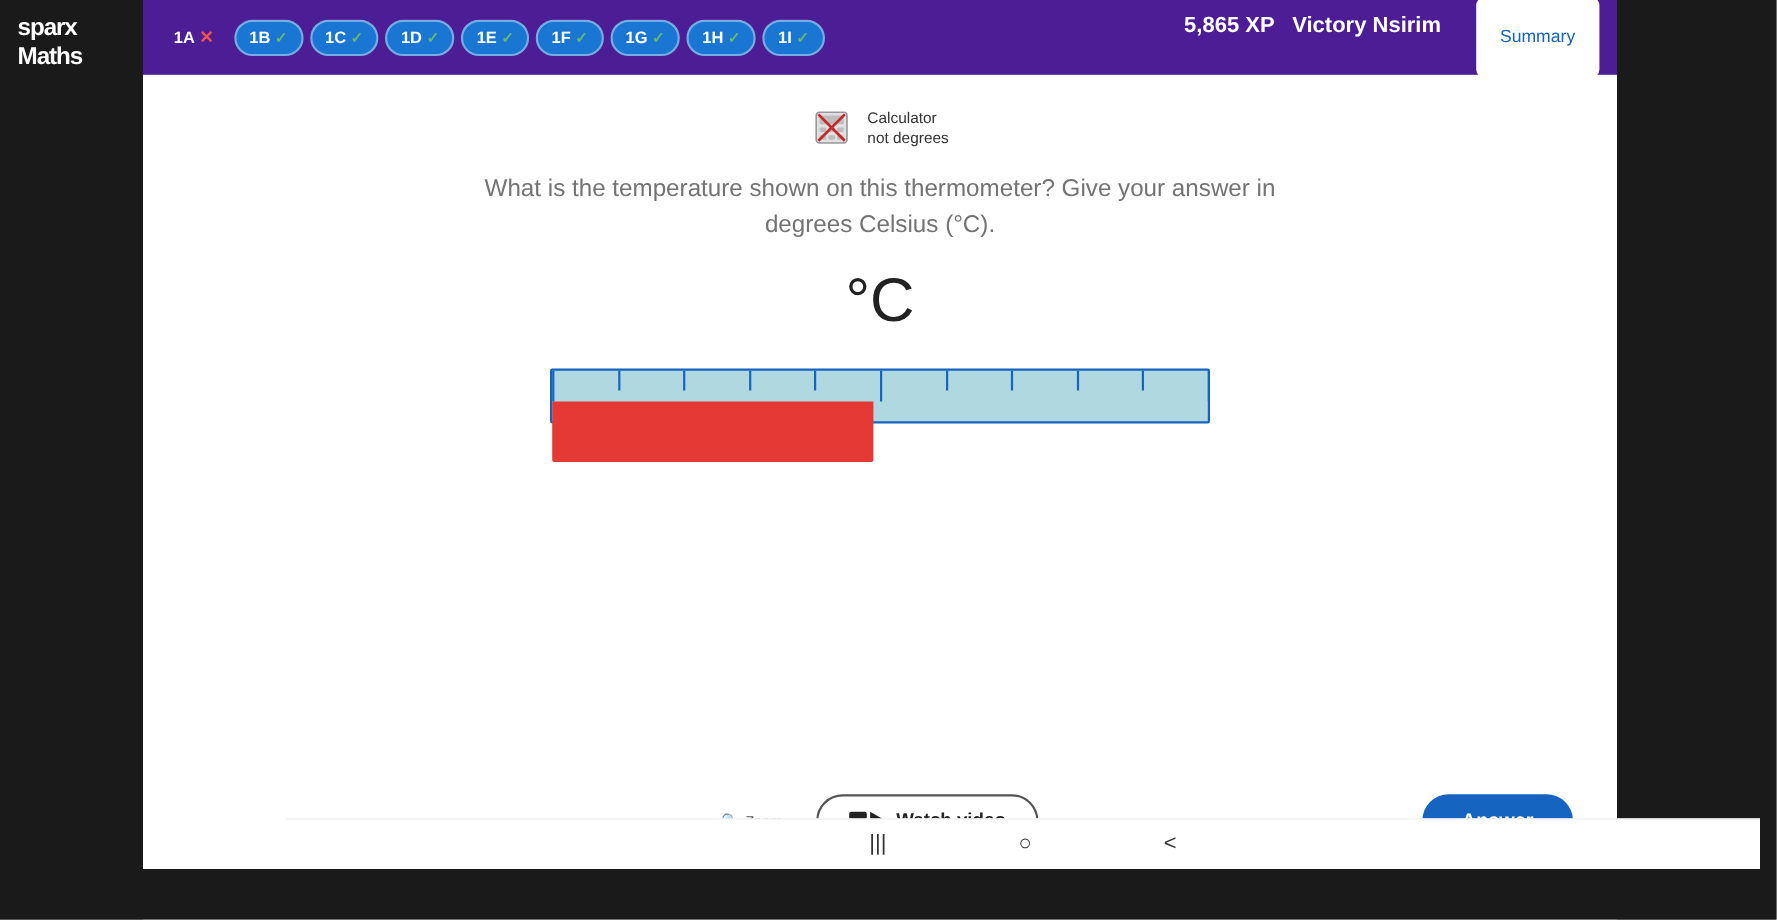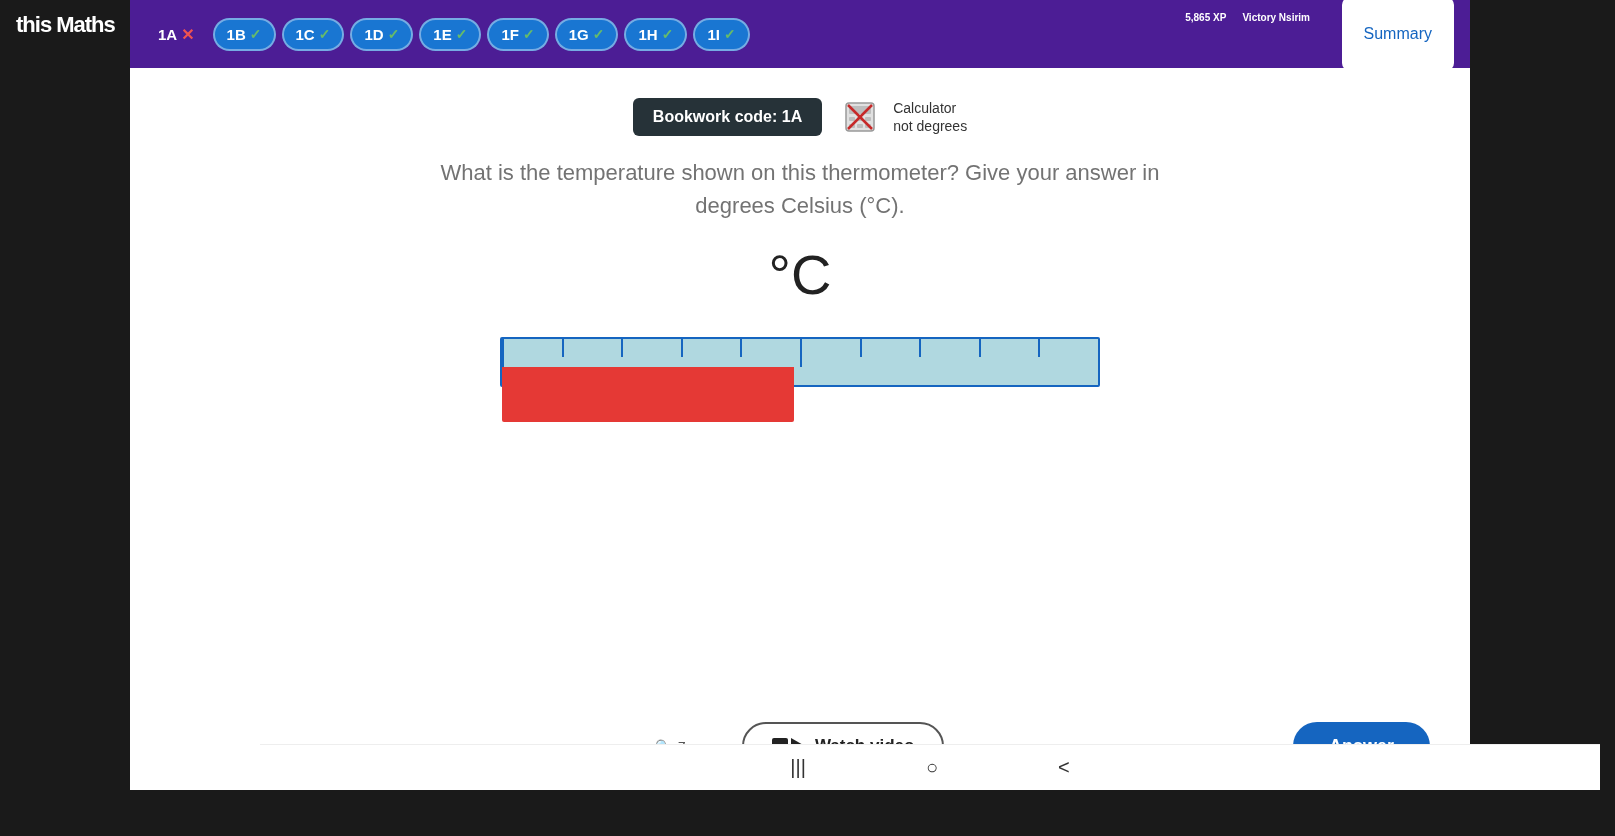--- a/index.html
+++ b/index.html
@@ -80,21 +80,21 @@
       font-size: 16px;
       font-weight: 400;
       cursor: pointer;
     }
 
     .xp-user {
       position: absolute;
       top: 12px;
       right: 160px;
       color: #fff;
-      font-size: 10px;
+      font-size: 20px;
       font-weight: 600;
       display: flex;
       gap: 16px;
       align-items: center;
     }
 
     .menu-btn {
       position: absolute;
       top: 16px;
       right: 16px;
@@ -319,21 +319,21 @@
       color: #fff;
       font-size: 22px;
       font-weight: 800;
       letter-spacing: -1px;
     }
   </style>
 </head>
 <body>
 
 <div class="side-panel-left">
-  <div class="sparx-logo">this Maths</div>
+  <div class="sparx-logo">sparx Maths</div>
 </div>
 <div class="side-panel-right"></div>
 
 <div class="main-content">
 
   <div class="top-nav">
 
     <div class="nav-item crossed">
       <span>1A</span>
       <span class="x-mark">✕</span>
@@ -380,21 +380,20 @@
 
     <div class="menu-btn">
       <span>Menu</span>
       <span>≡</span>
     </div>
   </div>
 
   <div class="question-area">
 
     <div class="bookwork-row">
-      <div class="bookwork-code">Bookwork code: 1A</div>
       <div class="calculator-info">
         <div class="calc-icon">
           <svg viewBox="0 0 32 32" fill="none">
             <rect x="2" y="2" width="28" height="28" rx="3" fill="#e0e0e0" stroke="#999" stroke-width="1.5"></rect>
             <rect x="5" y="5" width="22" height="8" rx="1" fill="#bdbdbd"></rect>
             <rect x="5" y="16" width="6" height="4" rx="1" fill="#bdbdbd"></rect>
             <rect x="13" y="16" width="6" height="4" rx="1" fill="#bdbdbd"></rect>
             <rect x="21" y="16" width="6" height="4" rx="1" fill="#bdbdbd"></rect>
             <rect x="5" y="23" width="6" height="4" rx="1" fill="#bdbdbd"></rect>
             <rect x="13" y="23" width="6" height="4" rx="1" fill="#bdbdbd"></rect>

